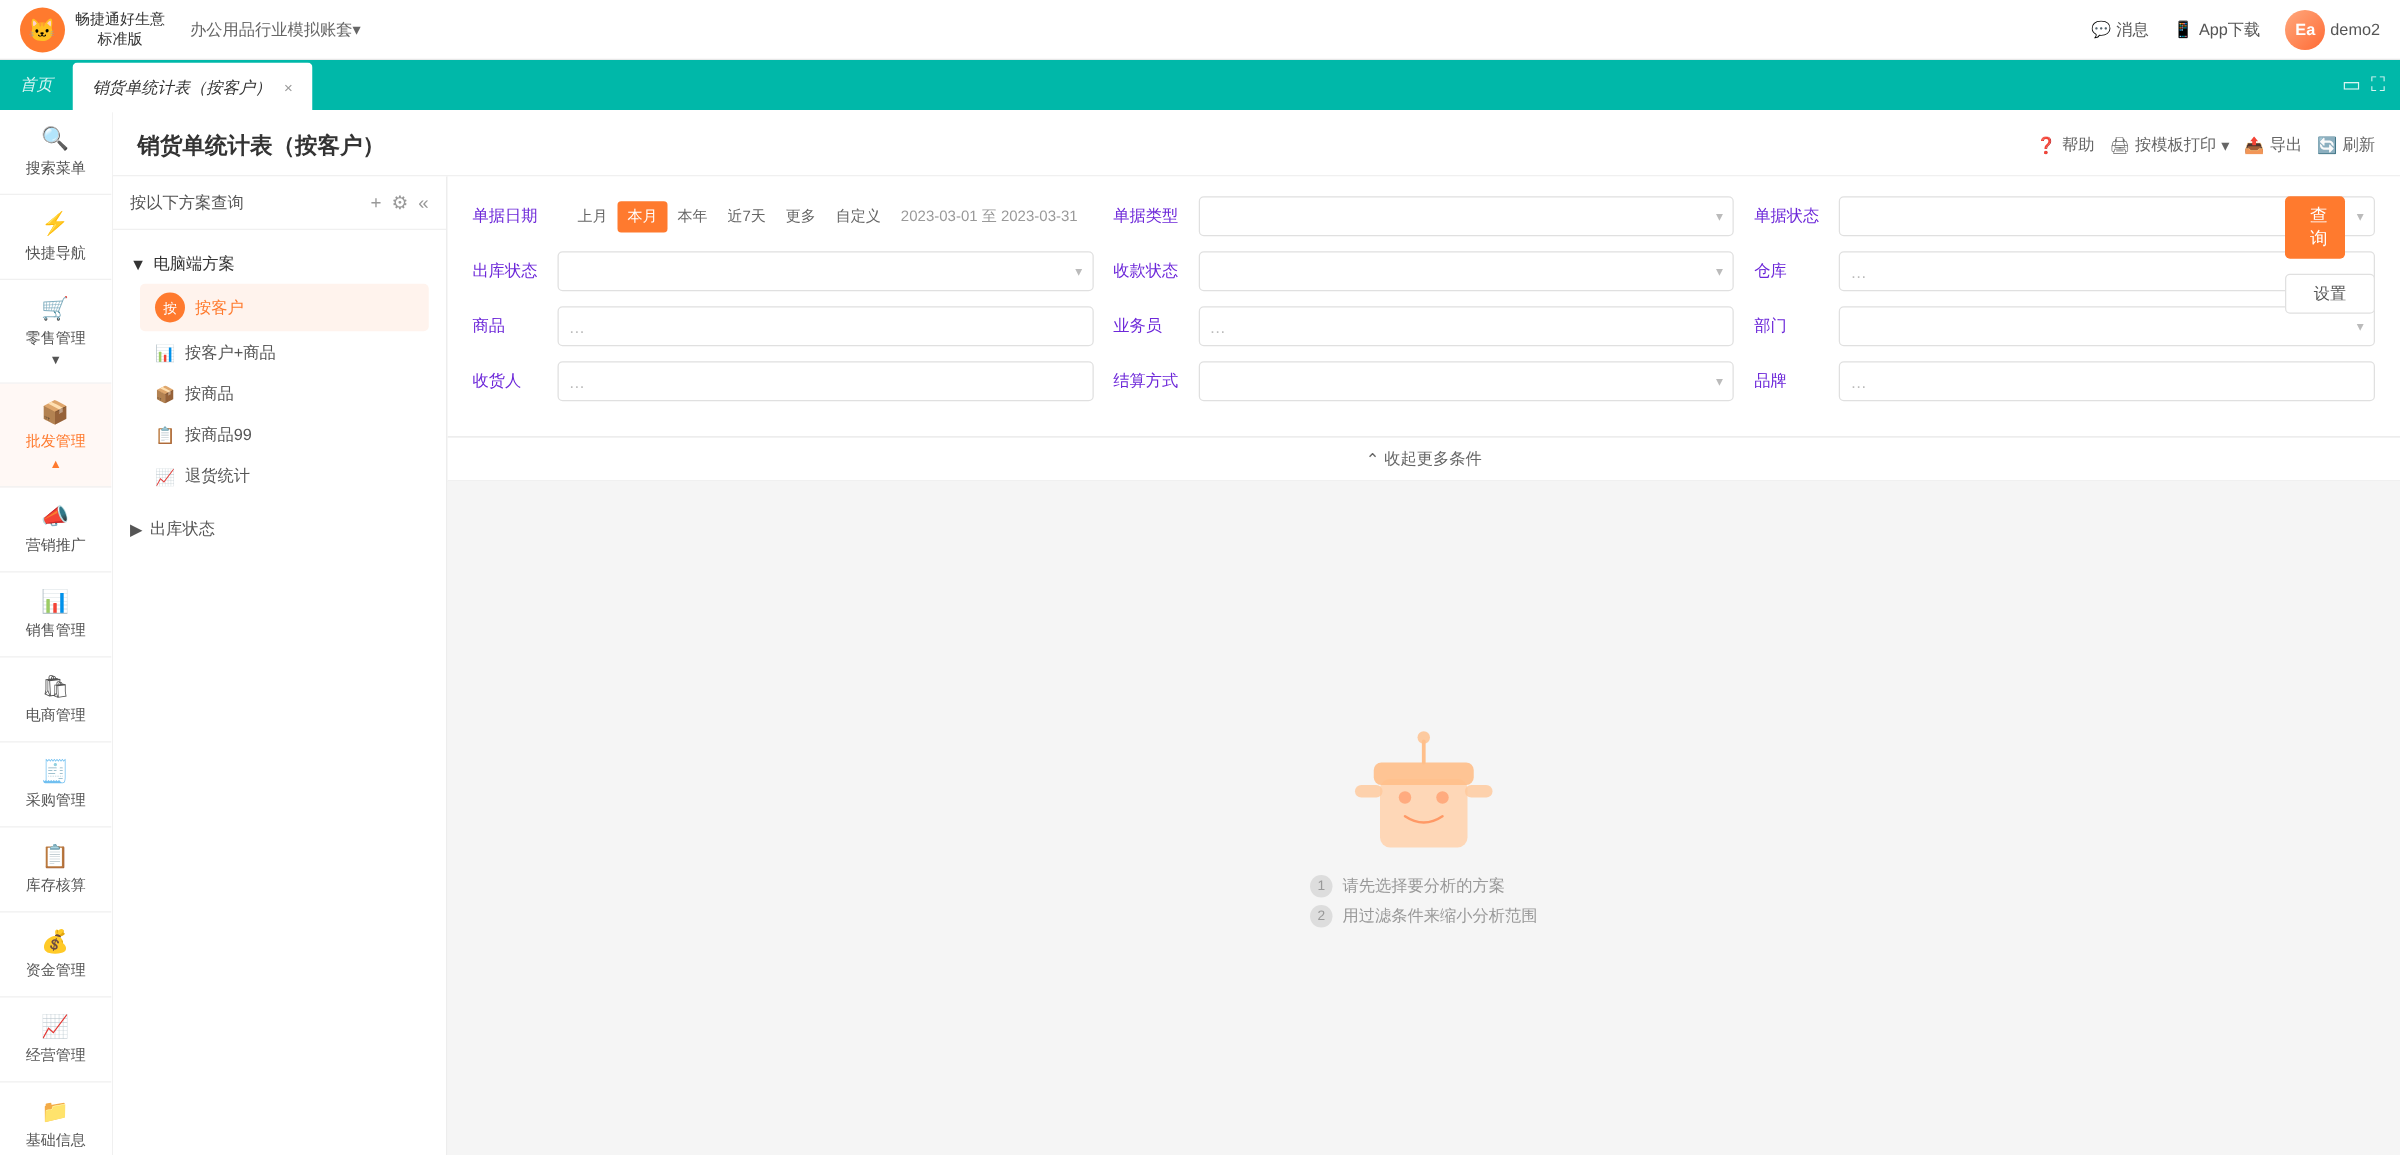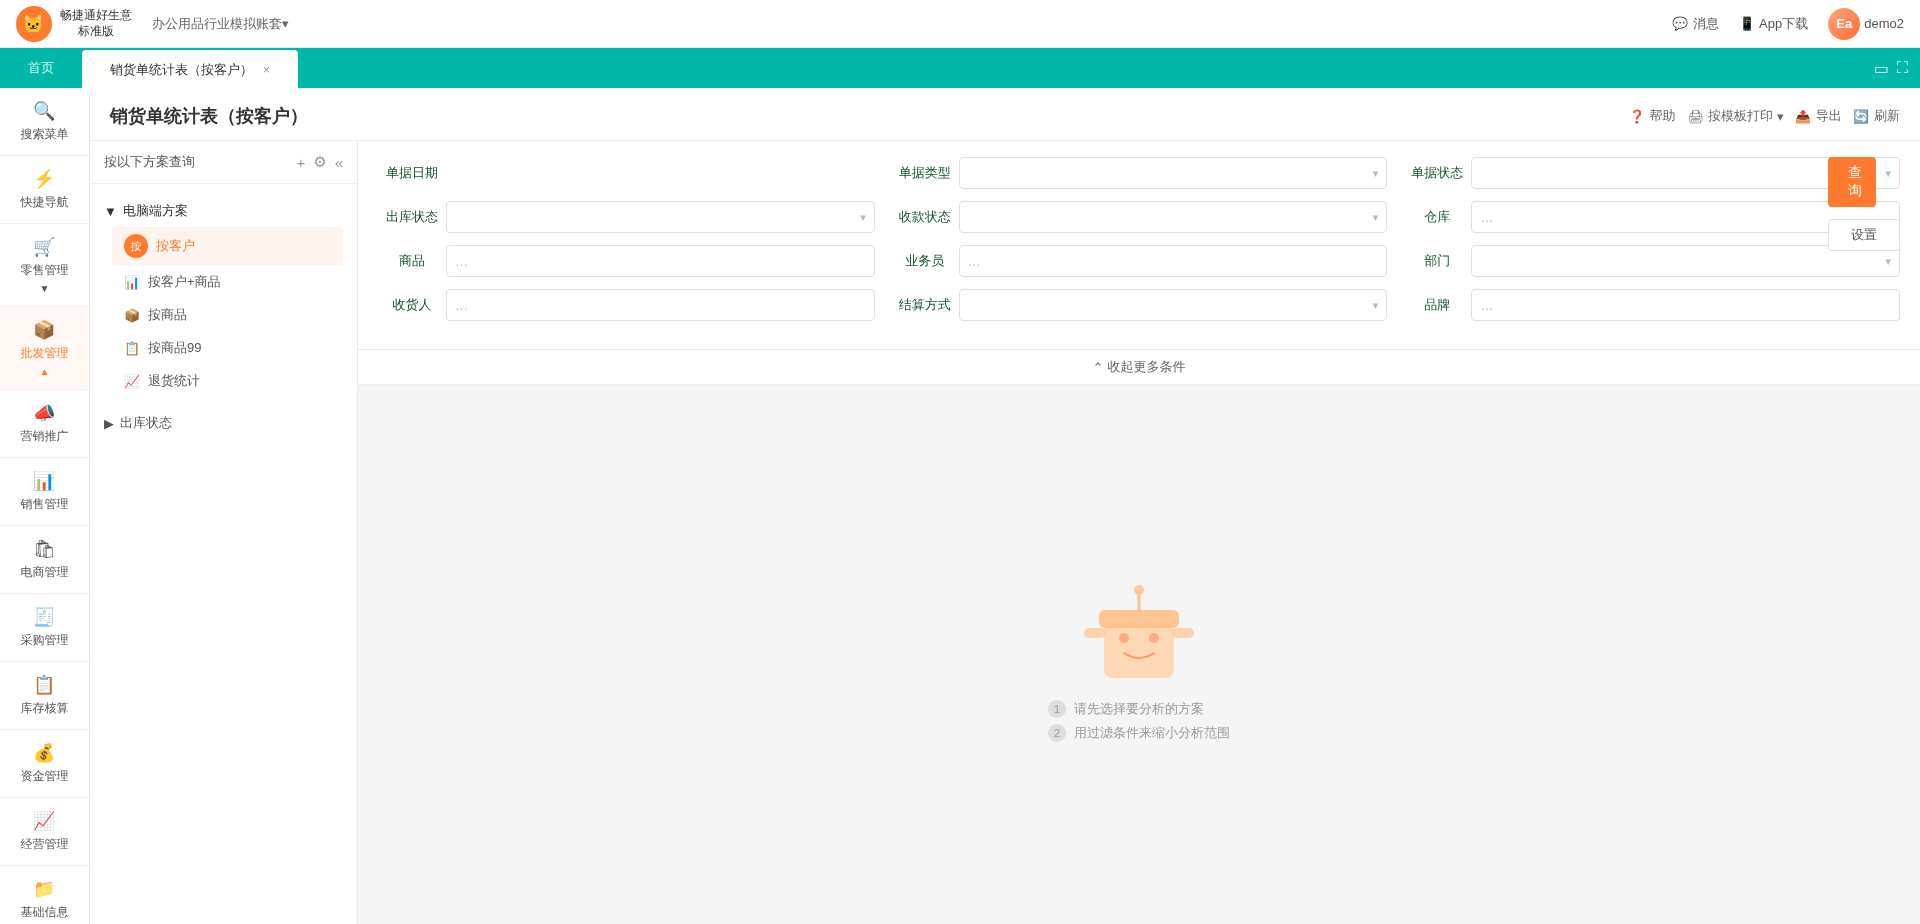--- a/index.html
+++ b/index.html
@@ -33,26 +33,27 @@
       background: #00b8a9;
       display: flex;
       align-items: center;
       padding: 0 0;
       flex-shrink: 0;
     }
     .tab {
       height: 40px;
       display: flex;
       align-items: center;
-      padding: 0 28px;
+      padding: 0 16px;
       cursor: pointer;
       color: rgba(255,255,255,0.85);
       font-size: 13px;
       gap: 6px;
       position: relative;
+      font-style: italic;
     }
     .tab.home-tab { background: transparent; }
     .tab.active-tab {
       background: #fff;
       color: #333;
       border-radius: 4px 4px 0 0;
       margin-top: 4px;
     }
     .tab-close { color: #999; font-size: 12px; cursor: pointer; margin-left: 4px; }
     .tab-spacer { flex: 1; }
@@ -208,23 +209,22 @@
     .form-row:last-child { margin-bottom: 0; }
     .form-field {
       display: flex;
       align-items: center;
       flex: 1;
       min-width: 0;
     }
     .form-label {
       width: 68px;
       flex-shrink: 0;
-      color: #14532d;
-      font-size: 13px;
-      text-align: center;
+      color: #6d28d9;
+      font-size: 13px;
     }
     .form-control {
       flex: 1;
       height: 32px;
       border: 1px solid #e0e0e0;
       border-radius: 4px;
       padding: 0 8px;
       font-size: 13px;
       color: #333;
       display: flex;
@@ -531,20 +531,31 @@
         </div>
       </div>
 
       <div class="main-right">
 
         <div class="search-form">
 
           <div class="form-row">
             <div class="form-field">
               <div class="form-label">单据日期</div>
+              <div style="display:flex; align-items:center; gap:0; flex:1;">
+                <div class="date-tabs">
+                  <span class="date-tab">上月</span>
+                  <span class="date-tab active">本月</span>
+                  <span class="date-tab">本年</span>
+                  <span class="date-tab">近7天</span>
+                  <span class="date-tab">更多</span>
+                  <span class="date-tab">自定义</span>
+                </div>
+                <span class="date-range-text">2023-03-01 至 2023-03-31</span>
+              </div>
             </div>
             <div class="form-field">
               <div class="form-label">单据类型</div>
               <div class="form-control">
                 <span class="placeholder"></span>
                 <span class="chevron">▾</span>
               </div>
             </div>
             <div class="form-field">
               <div class="form-label">单据状态</div>

